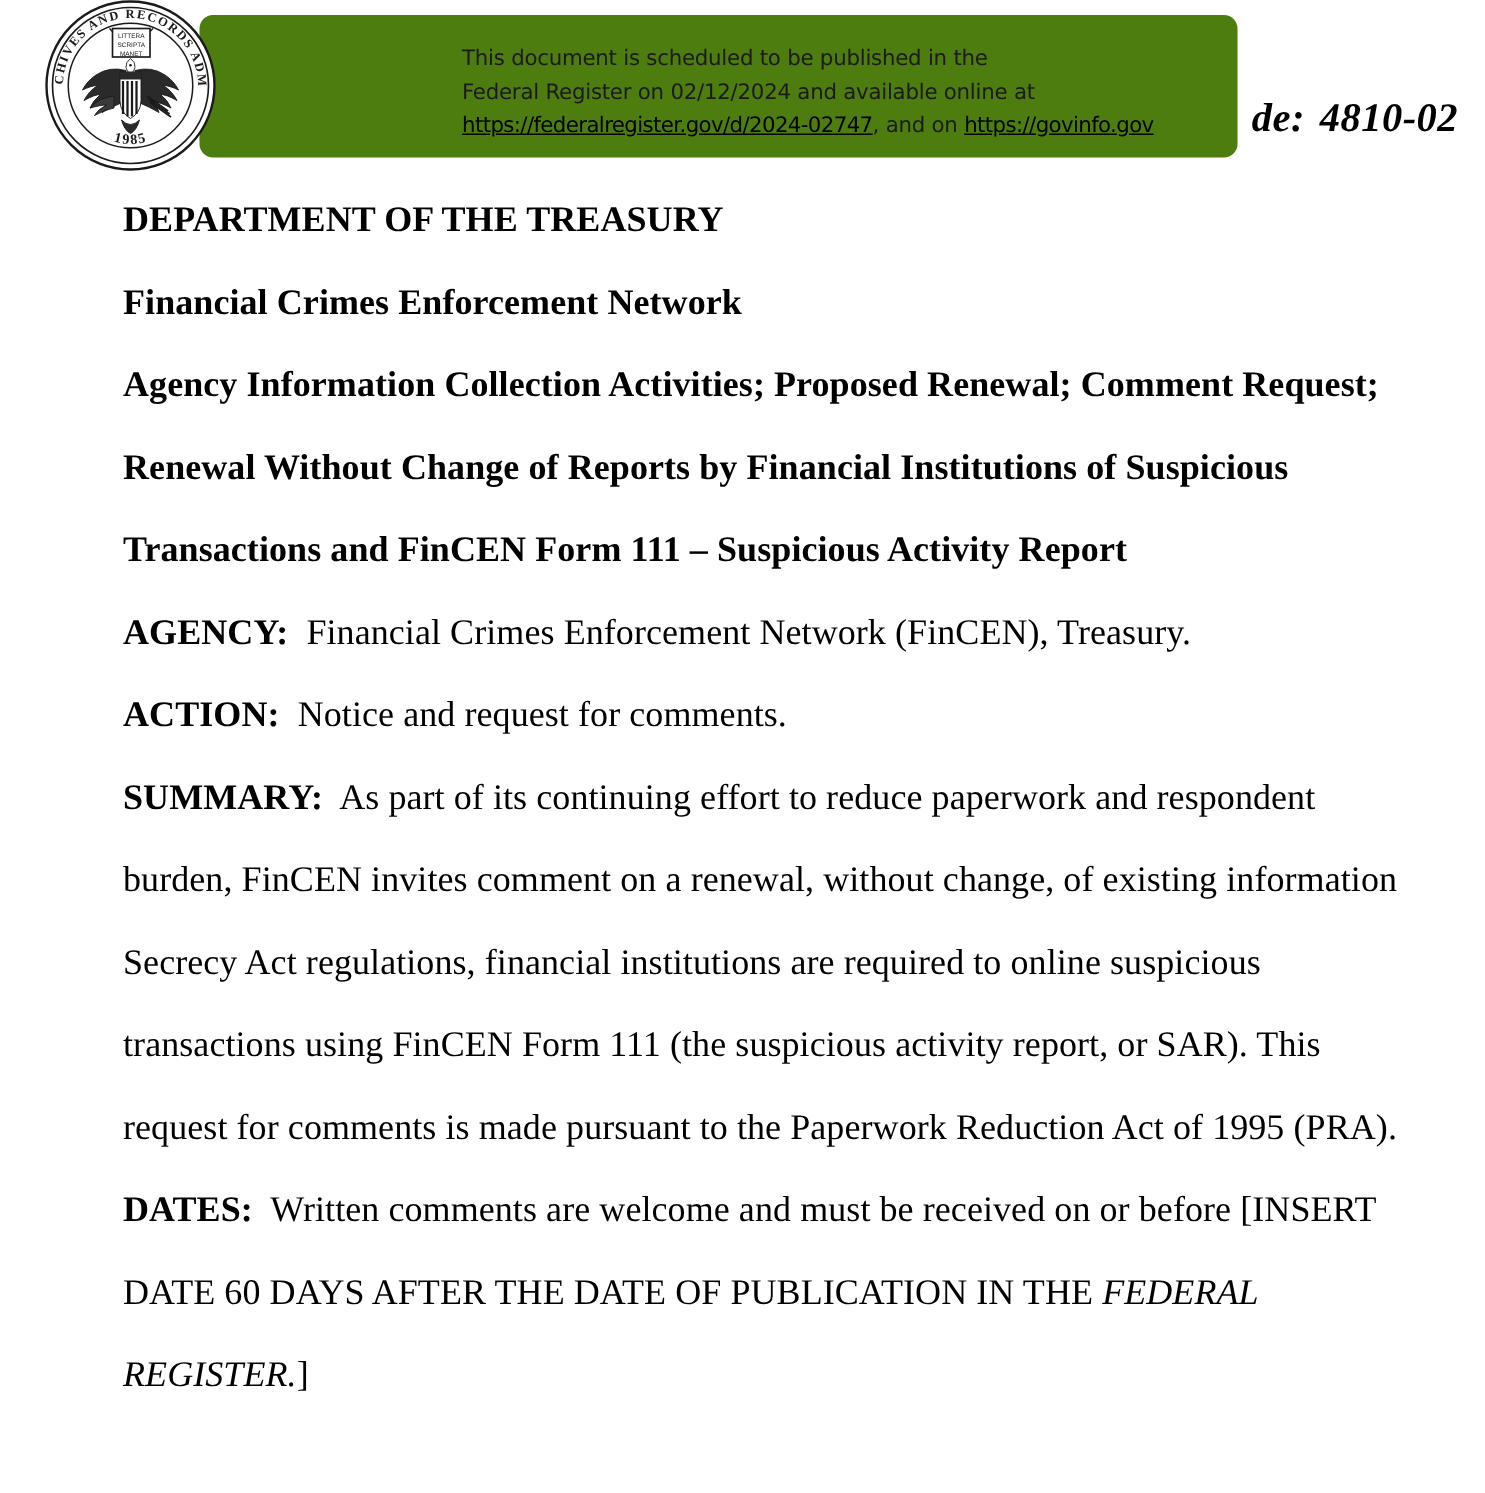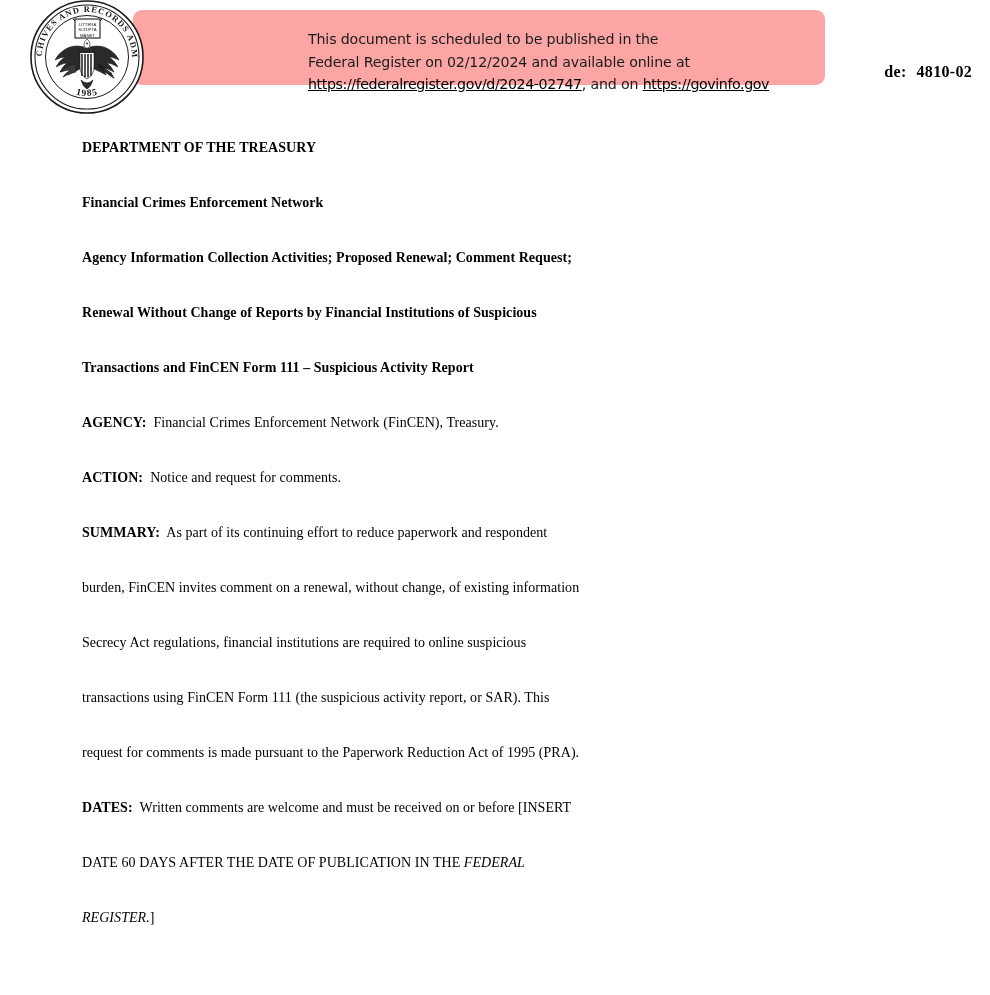--- a/index.html
+++ b/index.html
@@ -23,36 +23,37 @@
     height: 995px;
     background: #ffffff;
   }
 
   
   .billing-code {
     position: absolute;
     top: 63px;
     right: 18px;
     font-family: "Liberation Serif", "DejaVu Serif", serif;
-    font-size: 16px;
+    font-size: 27px;
     font-weight: bold;
     letter-spacing: 0.3px;
     white-space: nowrap;
     z-index: 1;
+    font-style: italic;
   }
   .billing-code .bc-spacer { display: inline-block; width: 10px; }
 
   
   .nara-banner {
     position: absolute;
     left: 133px;
     top: 10px;
     width: 692px;
-    height: 75px;
-    background: #fca5a5;
+    height: 95px;
+    background: #4d7c0f;
     border-radius: 9px;
     z-index: 2;
   }
   .nara-seal {
     position: absolute;
     left: 28px;
     top: -2px;
     width: 118px;
     height: 118px;
     z-index: 4;
@@ -81,21 +82,21 @@
 
   
   .doc-body {
     position: absolute;
     left: 82px;
     top: 120px;
     width: 880px;
     z-index: 0;
   }
   .doc-line {
-    font-size: 14px;
+    font-size: 24px;
     line-height: 55px;
     white-space: nowrap;
     letter-spacing: 0.05px;
   }
   .doc-line.heading {
     font-weight: bold;
   }
   .lead {
     font-weight: bold;
     text-align: center;

